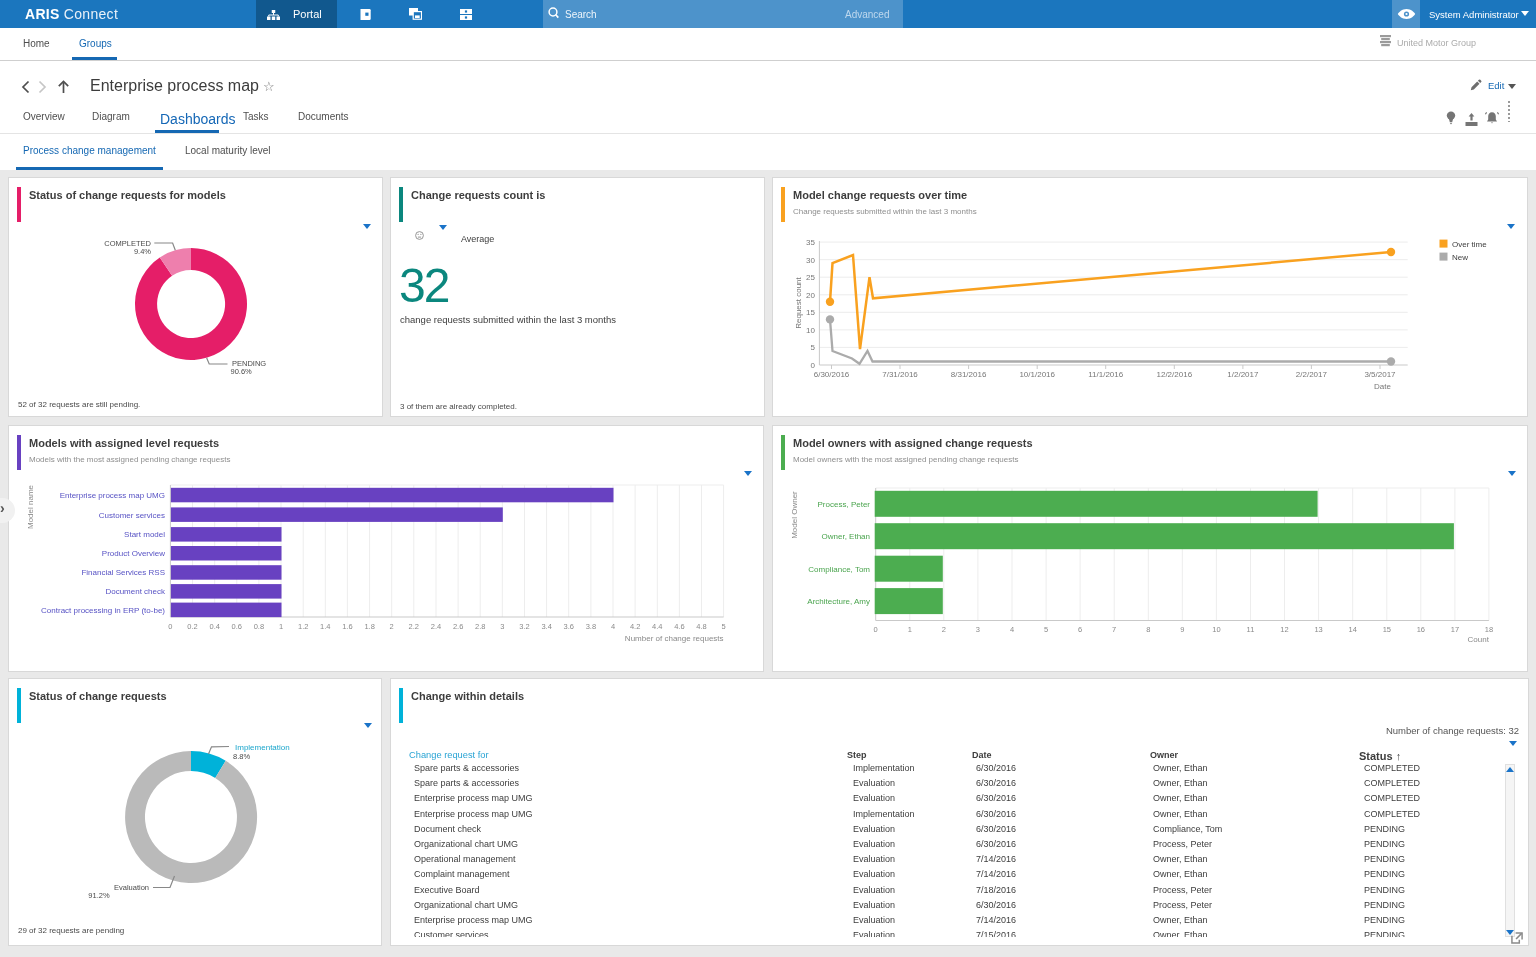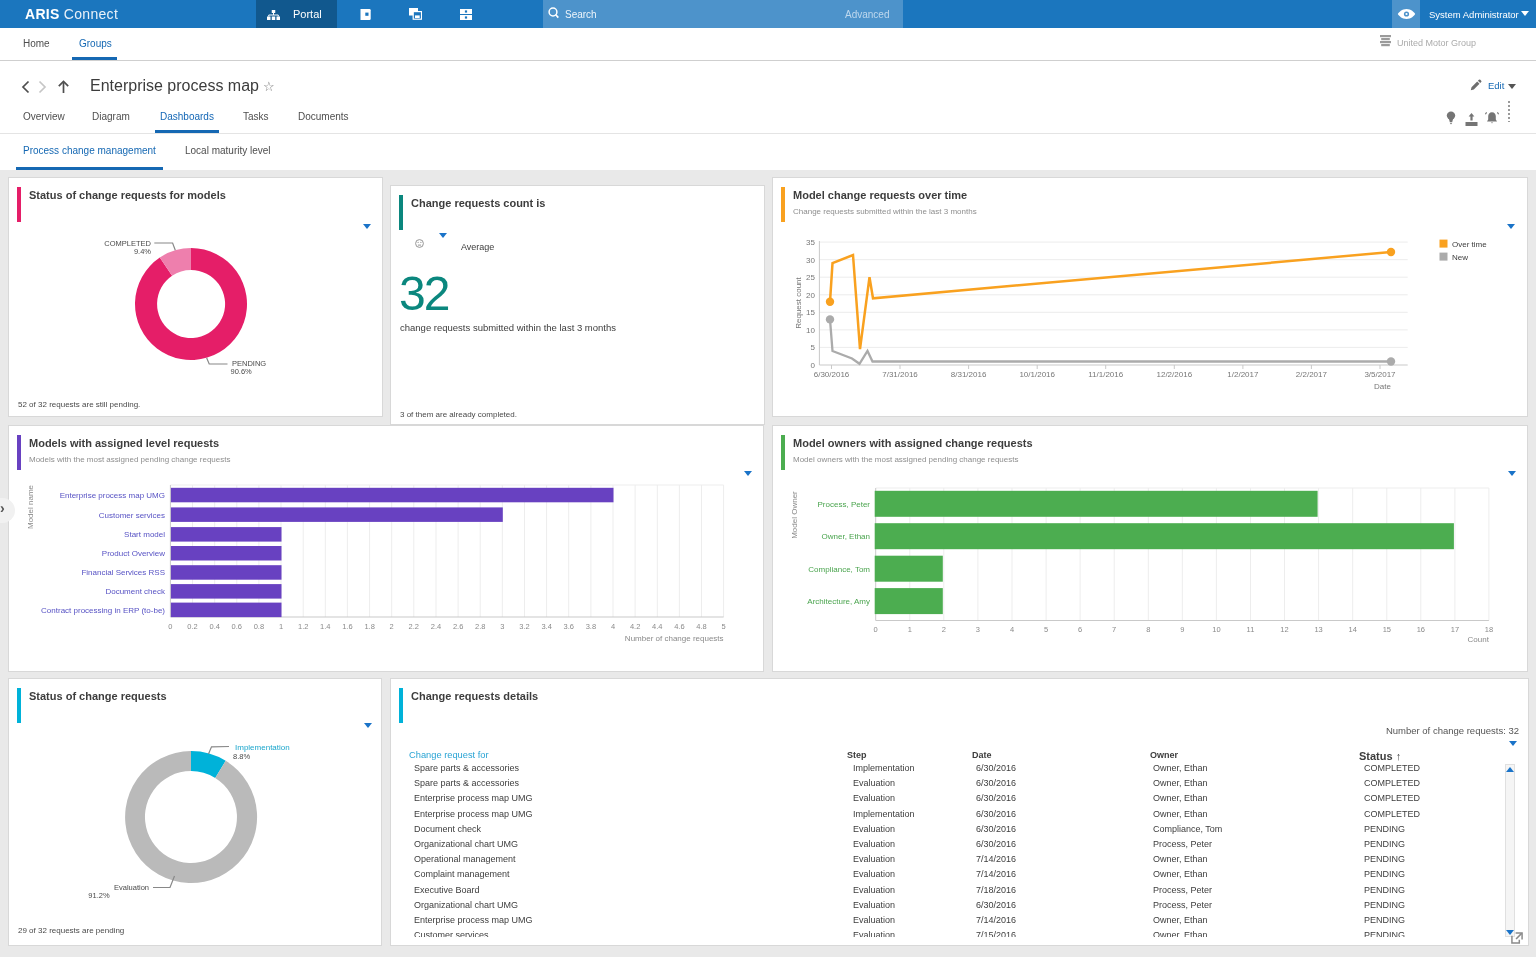--- a/index.html
+++ b/index.html
@@ -86,21 +86,21 @@
   </svg>
   <div class="abs" style="left:90px;top:16px;font-size:16px;color:#3c3c3c;">Enterprise process map</div>
   <div class="abs" style="left:263px;top:18px;font-size:13px;color:#777;">☆</div>
   <svg class="abs" style="left:1469px;top:18px;" width="13" height="13" viewBox="0 0 13 13">
     <path d="M2.5 8.2 L8.2 2.5 L10.5 4.8 L4.8 10.5 L1.8 11.2 Z M8.9 1.8 L9.9 0.8 A1 1 0 0 1 11.3 0.8 L12.2 1.7 A1 1 0 0 1 12.2 3.1 L11.2 4.1 Z" fill="#6e6e6e"></path>
   </svg>
   <div class="abs" style="left:1488px;top:19px;font-size:9.5px;color:#1568b3;">Edit</div>
   <div class="car" style="left:1508px;top:23px;border-top-color:#555;"></div>
   <div class="abs" style="left:23px;top:50px;font-size:10px;color:#4e4e4e;">Overview</div>
   <div class="abs" style="left:92px;top:50px;font-size:10px;color:#4e4e4e;">Diagram</div>
-  <div class="abs" style="left:160px;top:50px;font-size:10px;color:#1467b6;">Dashboards</div>
+  <div class="abs" style="left:160px;top:50px;font-size:14px;color:#1467b6;">Dashboards</div>
   <div class="abs" style="left:243px;top:50px;font-size:10px;color:#4e4e4e;">Tasks</div>
   <div class="abs" style="left:298px;top:50px;font-size:10px;color:#4e4e4e;">Documents</div>
   <div class="abs" style="left:155px;top:69px;width:64px;height:3px;background:#1568b3;z-index:3;"></div>
   <svg class="abs" style="left:1446px;top:50px;" width="10" height="14" viewBox="0 0 10 14">
     <circle cx="5" cy="4.6" r="4.2" fill="#757575"></circle>
     <path d="M3 8 H7 L6.2 11.2 H3.8 Z" fill="#757575"></path>
     <path d="M3.9 12 H6.1 L5 13.4 Z" fill="#757575"></path>
   </svg>
   <svg class="abs" style="left:1465px;top:52px;" width="13" height="13" viewBox="0 0 13 13">
     <path d="M6.5 0 L9.4 3.4 H7.6 V7.5 H5.4 V3.4 H3.6 Z" fill="#757575"></path>
@@ -128,21 +128,21 @@
     <path d="M 150.8 79.5 A 56 56 0 0 1 182 70 L 182 92 A 34 34 0 0 0 163.1 97.8 Z" fill="#ee7fad"></path>
     <polyline points="145.3,65 163.6,65 166.3,72.3" fill="none" stroke="#888" stroke-width="1.2"></polyline>
     <polyline points="197.6,179.7 200.2,186 218.5,186" fill="none" stroke="#888" stroke-width="1.2"></polyline>
   </svg>
   <div class="lbl" style="left:42px;top:60.5px;width:100px;text-align:right;">COMPLETED</div>
   <div class="lbl" style="left:42px;top:69px;width:100px;text-align:right;">9.4%</div>
   <div class="lbl" style="left:223px;top:181px;">PENDING</div>
   <div class="lbl" style="left:221.5px;top:188.5px;">90.6%</div>
   <div class="note" style="left:9px;top:222px;">52 of 32 requests are still pending.</div>
 </div>
-<div class="panel" style="left:390px;top:15px;width:375px;height:240px;">
+<div class="panel" style="left:390px;top:7px;width:375px;height:240px;">
   <div class="bar" style="background:#0b877e;"></div>
   <div class="pt">Change requests count is</div>
   <svg class="abs" style="left:23.5px;top:53px;" width="9" height="9" viewBox="0 0 9 9">
     <circle cx="4.5" cy="4.5" r="3.9" fill="none" stroke="#8a8a8a" stroke-width="0.9"></circle>
     <circle cx="3.1" cy="3.4" r="0.55" fill="#8a8a8a"></circle>
     <circle cx="5.9" cy="3.4" r="0.55" fill="#8a8a8a"></circle>
     <line x1="2.9" y1="6.1" x2="6.1" y2="6.1" stroke="#8a8a8a" stroke-width="0.9"></line>
   </svg>
   <div class="car" style="left:48px;top:47px;"></div>
   <div class="abs" style="left:70px;top:55.5px;font-size:9px;color:#3d3d3d;">Average</div>
@@ -376,21 +376,21 @@
     <polyline points="144,208.5 161,208.5 165.5,197" fill="none" stroke="#888" stroke-width="1.2"></polyline>
   </svg>
   <div class="lbl" style="left:226px;top:64px;color:#1ba6cc;font-size:8px;">Implementation</div>
   <div class="lbl" style="left:224px;top:72.5px;">8.8%</div>
   <div class="lbl" style="left:40px;top:204px;width:100px;text-align:right;">Evaluation</div>
   <div class="lbl" style="left:40px;top:212px;width:100px;text-align:center;">91.2%</div>
   <div class="note" style="left:9px;top:247px;">29 of 32 requests are pending</div>
 </div>
 <div class="panel" style="left:390px;top:508px;width:1139px;height:268px;overflow:hidden;">
   <div class="bar" style="background:#00b2d9;"></div>
-  <div class="pt">Change requests details</div>
+  <div class="pt">Change within details</div>
   <div class="abs" style="left:928px;top:46px;width:200px;text-align:right;font-size:9.5px;color:#555;">Number of change requests: 32</div>
   <div class="car" style="left:1118px;top:62px;"></div>
   <div class="abs" style="left:18px;top:71px;font-size:9.3px;color:#2aa4d4;">Change request for</div>
   <div class="abs" style="left:456px;top:71px;font-size:9px;font-weight:bold;color:#3d3d3d;">Step</div>
   <div class="abs" style="left:581px;top:71px;font-size:9px;font-weight:bold;color:#3d3d3d;">Date</div>
   <div class="abs" style="left:759px;top:71px;font-size:9px;font-weight:bold;color:#3d3d3d;">Owner</div>
   <div class="abs" style="left:968px;top:71px;font-size:11px;font-weight:bold;color:#3d3d3d;">Status ↑</div>
   <div class="abs" style="left:23px;top:82px;font-size:9px;line-height:15.2px;color:#3d3d3d;">Spare parts &amp; accessories<br>Spare parts &amp; accessories<br>Enterprise process map UMG<br>Enterprise process map UMG<br>Document check<br>Organizational chart UMG<br>Operational management<br>Complaint management<br>Executive Board<br>Organizational chart UMG<br>Enterprise process map UMG<br>Customer services</div>
   <div class="abs" style="left:462px;top:82px;font-size:9px;line-height:15.2px;color:#3d3d3d;">Implementation<br>Evaluation<br>Evaluation<br>Implementation<br>Evaluation<br>Evaluation<br>Evaluation<br>Evaluation<br>Evaluation<br>Evaluation<br>Evaluation<br>Evaluation</div>
   <div class="abs" style="left:585px;top:82px;font-size:9px;line-height:15.2px;color:#3d3d3d;">6/30/2016<br>6/30/2016<br>6/30/2016<br>6/30/2016<br>6/30/2016<br>6/30/2016<br>7/14/2016<br>7/14/2016<br>7/18/2016<br>6/30/2016<br>7/14/2016<br>7/15/2016</div>

